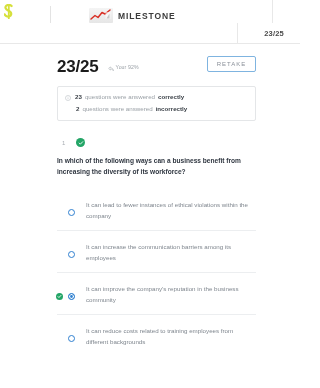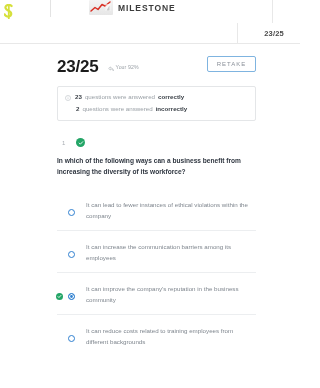--- a/index.html
+++ b/index.html
@@ -14,21 +14,21 @@
     color: #333a45;
     overflow: hidden;
     position: relative;
   }
 
   
   .topbar {
     position: relative;
     height: 23px;
     display: flex;
-    align-items: flex-start;
+    align-items: flex-end;
     background: #ffffff;
     gap: 32px;
   }
   .brand-mark {
     width: 18px;
     height: 23px;
     display: flex;
     align-items: center;
     justify-content: center;
     flex: 0 0 auto;

